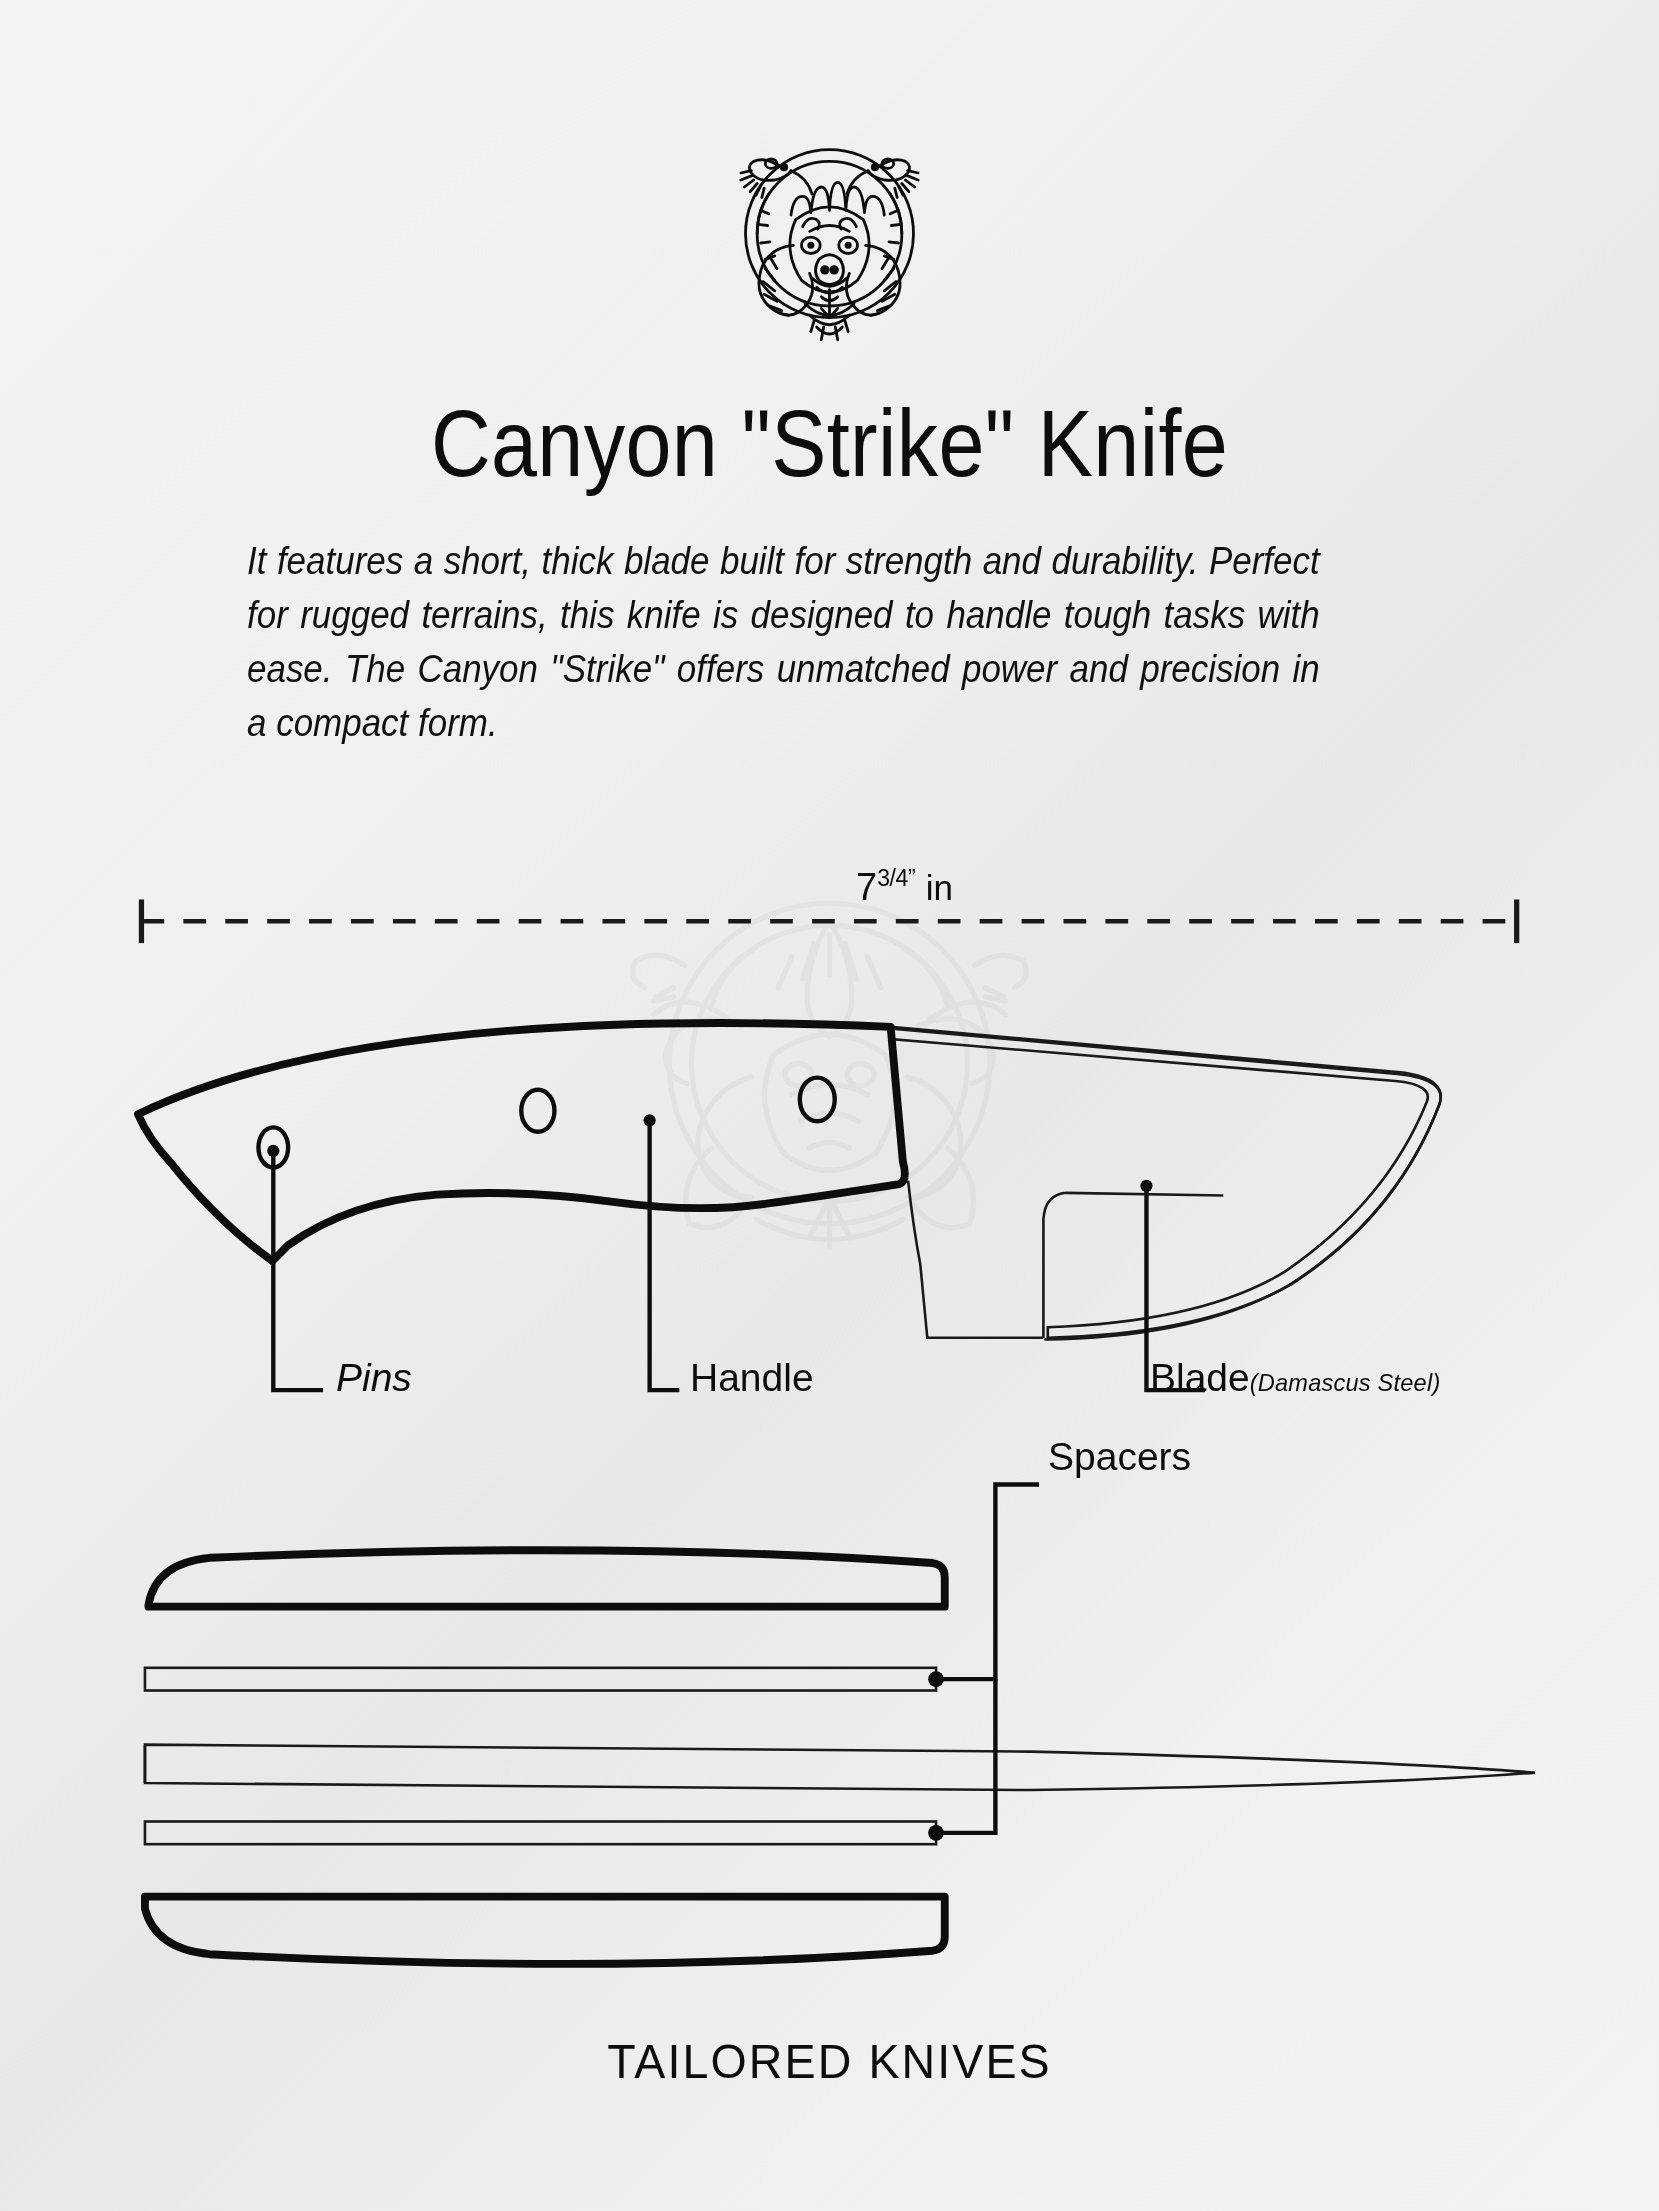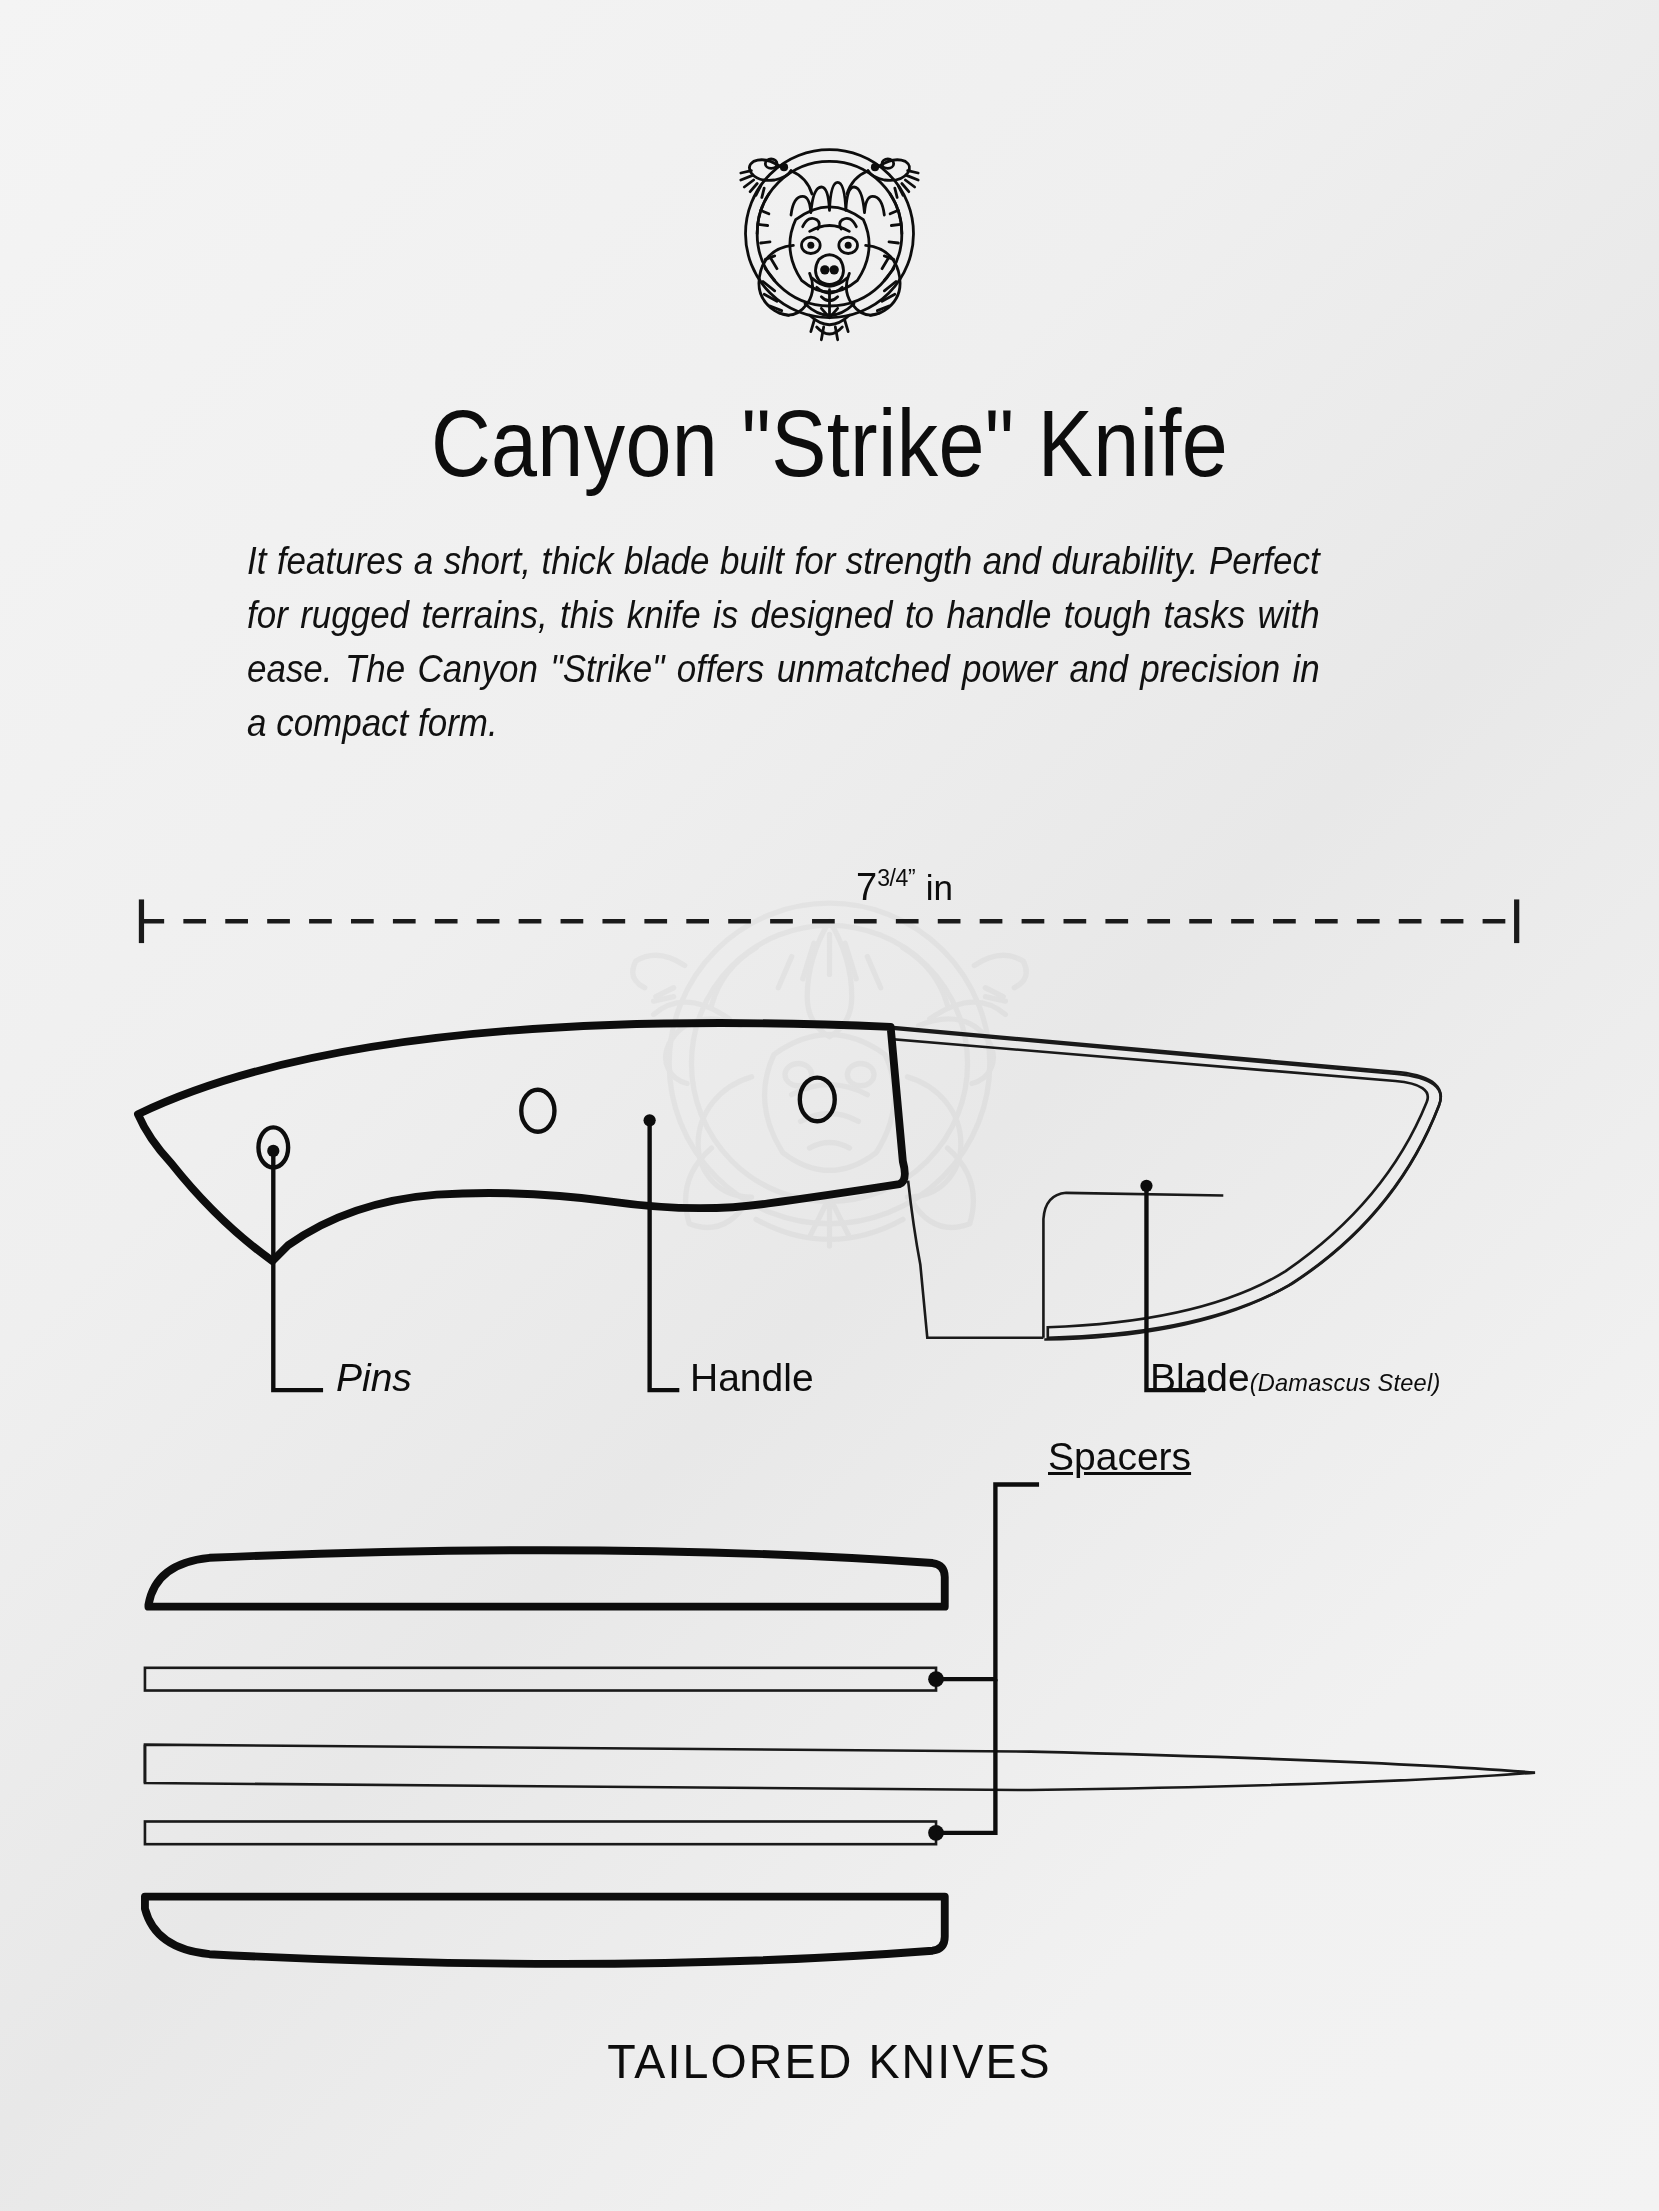--- a/index.html
+++ b/index.html
@@ -95,21 +95,21 @@
   }
   .callout .sub {
     font-size: 23.6px;
     font-style: italic;
     font-weight: 400;
     letter-spacing: 0.2px;
   }
   #callout-pins    { top: 1356px; left: 336px; font-style: italic; }
   #callout-handle  { top: 1356px; left: 690px; }
   #callout-blade   { top: 1356px; left: 1150px; }
-  #callout-spacers { top: 1435px; left: 1048px; text-decoration: underline; }
+  #callout-spacers { top: 1435px; left: 1048px; }
 
   
   .footer {
     position: absolute;
     top: 2033px;
     left: 0;
     width: 100%;
     text-align: center;
     font-family: "Liberation Sans Narrow", "Liberation Sans", sans-serif;
     font-size: 49px;

